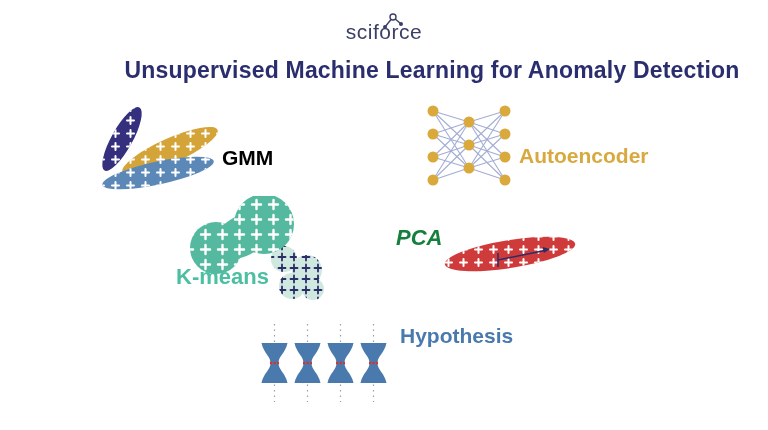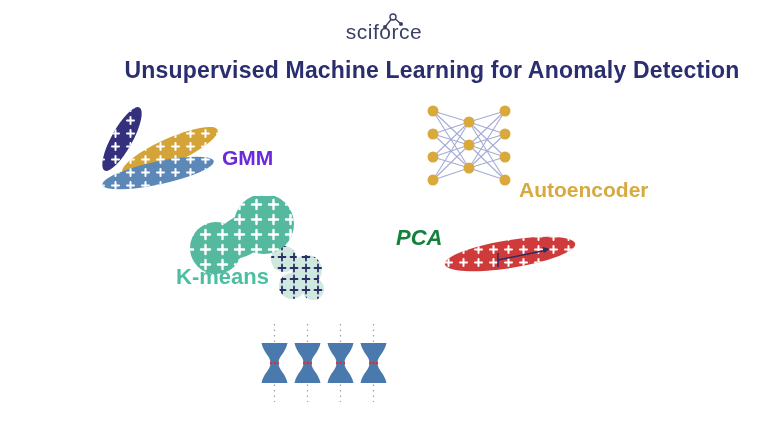--- a/index.html
+++ b/index.html
@@ -69,21 +69,21 @@
           <ellipse cx="65" cy="73" rx="57" ry="11.5" transform="rotate(-12 65 73)"></ellipse>
         </clipPath>
     </defs>
     <ellipse cx="29" cy="39" rx="36" ry="10.5" transform="rotate(-61 29 39)" fill="#34307e"></ellipse>
     <rect x="0" y="0" width="150" height="95" fill="url(#plusW)" clip-path="url(#gmmC1)"></rect>
     <ellipse cx="77" cy="51" rx="52" ry="12.5" transform="rotate(-24 77 51)" fill="#d5a438"></ellipse>
     <rect x="0" y="0" width="150" height="95" fill="url(#plusW)" clip-path="url(#gmmC2)"></rect>
     <ellipse cx="65" cy="73" rx="57" ry="11.5" transform="rotate(-12 65 73)" fill="#5c88b8"></ellipse>
     <rect x="0" y="0" width="150" height="95" fill="url(#plusW)" clip-path="url(#gmmC3)"></rect>
   </svg>
-  <div class="label lbl-gmm" style="color: #6d28d9;">GMM</div>
+  <div class="label lbl-gmm" style="color: #000000;">GMM</div>
 
   <svg class="abs" style="left:424px;top:103px" width="90" height="88" viewBox="0 0 90 88">
     <g stroke-width="1.1" opacity="0.9" stroke="#9aa3d0">
       <line x1="9" y1="8" x2="45" y2="19"></line>
         <line x1="9" y1="8" x2="45" y2="42"></line>
         <line x1="9" y1="8" x2="45" y2="65"></line>
       <line x1="9" y1="31" x2="45" y2="19"></line>
         <line x1="9" y1="31" x2="45" y2="42"></line>
         <line x1="9" y1="31" x2="45" y2="65"></line>
       <line x1="9" y1="54" x2="45" y2="19"></line>
@@ -112,21 +112,21 @@
         <circle cx="9" cy="77" r="5.5"></circle>
       <circle cx="45" cy="19" r="5.5"></circle>
         <circle cx="45" cy="42" r="5.5"></circle>
         <circle cx="45" cy="65" r="5.5"></circle>
       <circle cx="81" cy="8" r="5.5"></circle>
         <circle cx="81" cy="31" r="5.5"></circle>
         <circle cx="81" cy="54" r="5.5"></circle>
         <circle cx="81" cy="77" r="5.5"></circle>
     </g>
   </svg>
-  <div class="label lbl-ae" style="color: rgb(216, 169, 62); margin-top: 34px;">Autoencoder</div>
+  <div class="label lbl-ae" style="color: rgb(216, 169, 62);">Autoencoder</div>
 
   <svg class="abs" style="left:180px;top:196px" width="156" height="110" viewBox="0 0 156 110">
     <defs>
       <clipPath id="kmOut">
         <circle cx="104" cy="63" r="13"></circle>
           <circle cx="127" cy="74" r="15"></circle>
         <circle cx="112" cy="90" r="13"></circle>
           <circle cx="133" cy="93" r="11"></circle>
       </clipPath>
       <clipPath id="kmMain">
@@ -183,15 +183,16 @@
       <path d="M0.5,27 L26.5,27 C24.5,37 17.5,40 17.5,47 C17.5,54 24.5,57 26.5,67 L0.5,67 C2.5,57 9.5,54 9.5,47 C9.5,40 2.5,37 0.5,27 Z" fill="#4a7aad"></path>
       <line x1="9" y1="47" x2="18" y2="47" stroke-width="2.4" stroke-dasharray="2.2 1.4" stroke="#d03434"></line>
     </g>
     <g transform="translate(102,0)">
       <line x1="13.5" y1="8" x2="13.5" y2="86" stroke-width="1.2" stroke-dasharray="1.5 4" stroke="#9aa0a8"></line>
       <path d="M0.5,27 L26.5,27 C24.5,37 17.5,40 17.5,47 C17.5,54 24.5,57 26.5,67 L0.5,67 C2.5,57 9.5,54 9.5,47 C9.5,40 2.5,37 0.5,27 Z" fill="#4a7aad"></path>
       <line x1="9" y1="47" x2="18" y2="47" stroke-width="2.4" stroke-dasharray="2.2 1.4" stroke="#d03434"></line>
     </g>
   </svg>
   <div class="label lbl-hyp" style="color: rgb(74, 122, 173);">
+    <div>Hypothesis</div>
   </div>
 
 </div>
 
 </body></html>

